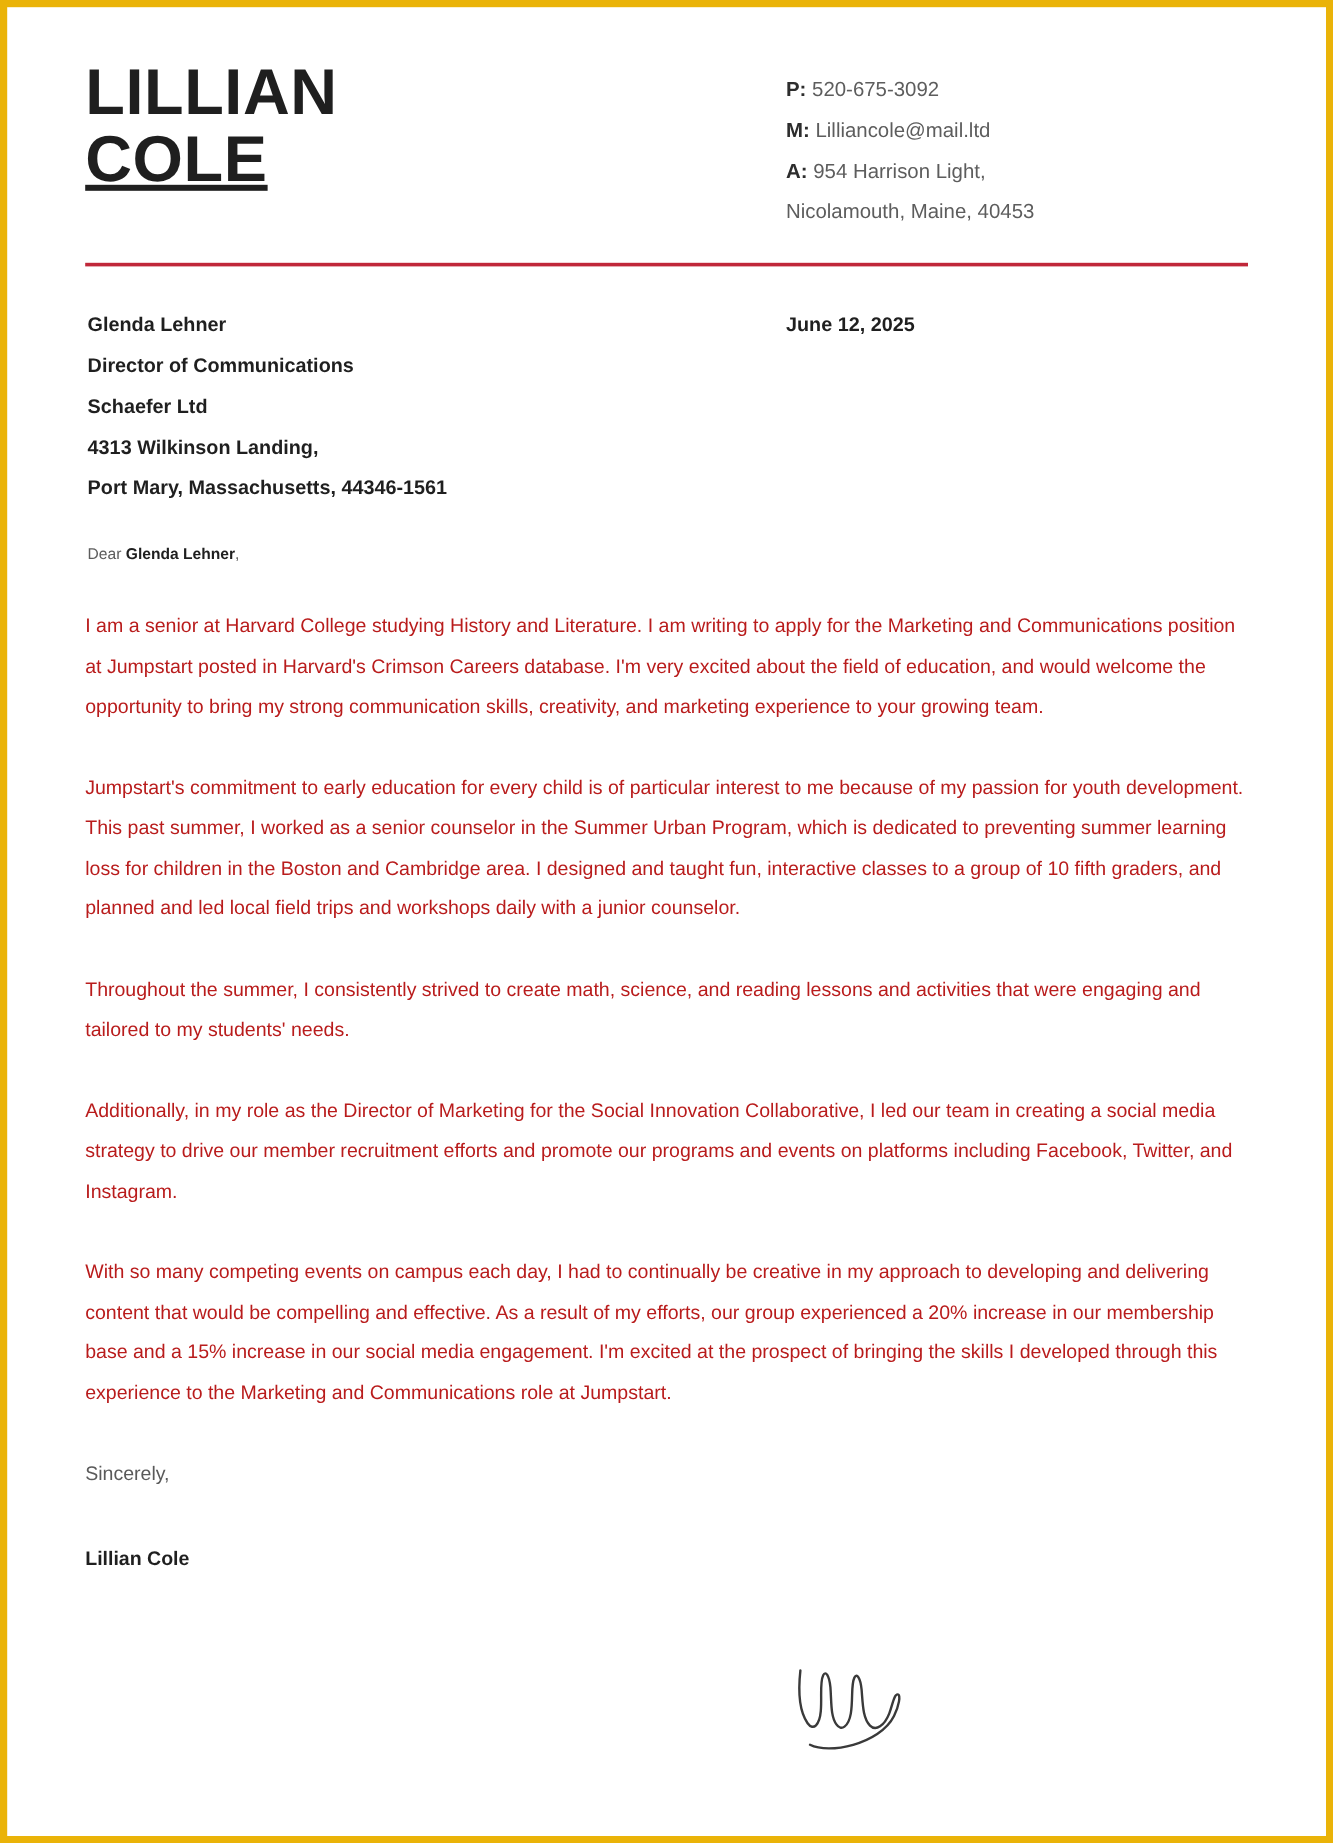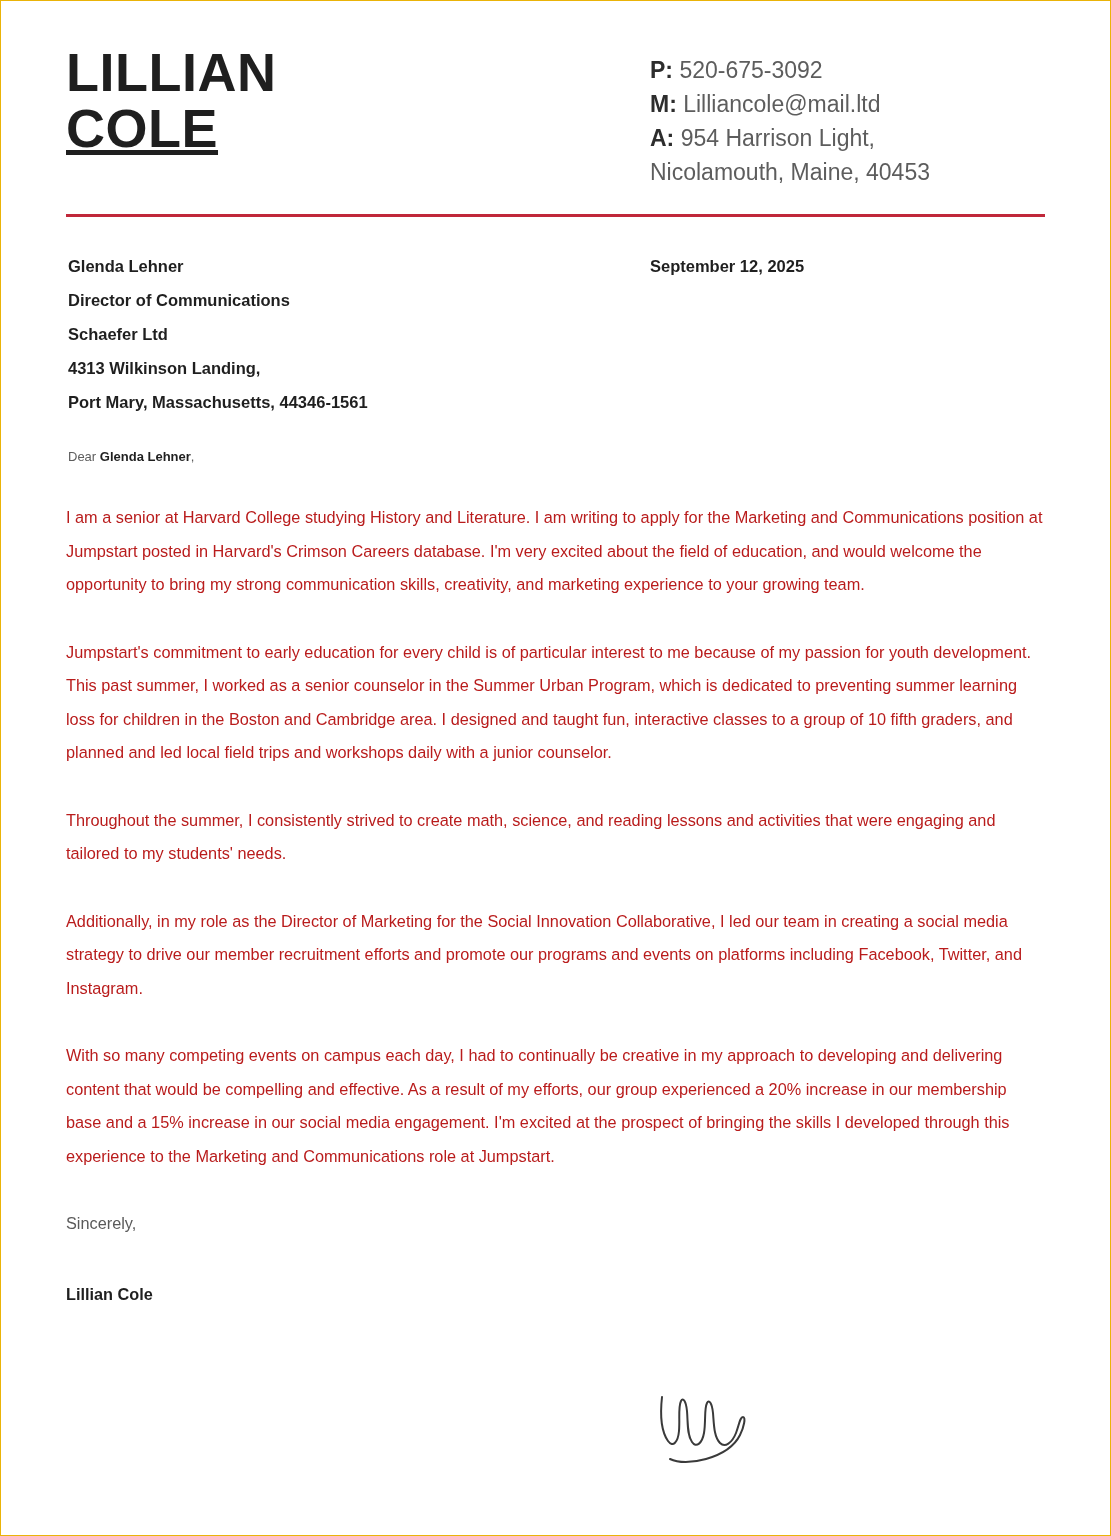--- a/index.html
+++ b/index.html
@@ -13,21 +13,21 @@
     font-family: "Liberation Sans", sans-serif;
     color: #4a4a4a;
     -webkit-font-smoothing: antialiased;
   }
   .page {
     position: relative;
     width: 1111px;
     height: 1536px;
     box-sizing: border-box;
     background: #ffffff;
-    border: 1px solid #eab308;
+    border: 6px solid #eab308;
     overflow: hidden;
   }
   .inner {
     position: absolute;
     left: 65px;
     right: 65px;
     top: 0;
     bottom: 0;
   }
 
@@ -49,21 +49,21 @@
     letter-spacing: 0.5px;
     color: #1f1f1f;
     text-transform: uppercase;
   }
   .name-block .line2 { display: block; text-decoration: underline; }
 
   .contact-block {
     position: absolute;
     left: 584px;
     top: 52px;
-    font-size: 23px;
+    font-size: 17px;
     line-height: 34px;
     color: #5d5d5d;
   }
   .contact-row {
     white-space: nowrap;
   }
   .contact-row .lbl {
     font-weight: 700;
     color: #2d2d2d;
   }
@@ -188,21 +188,21 @@
     </div>
 
     <div class="meta">
       <div class="recipient">
         <div>Glenda Lehner</div>
         <div>Director of Communications</div>
         <div>Schaefer Ltd</div>
         <div>4313 Wilkinson Landing,</div>
         <div>Port Mary, Massachusetts, 44346-1561</div>
       </div>
-      <div class="letter-date">September 12, 2025</div>
+      <div class="letter-date">June 12, 2025</div>
     </div>
 
     <div class="salutation">
       <span>Dear </span><b>Glenda Lehner</b><span>,</span>
     </div>
 
     <div class="body-copy">
       <p>I am a senior at Harvard College studying History and Literature. I am writing to apply for the Marketing and Communications position at Jumpstart posted in Harvard's Crimson Careers database. I'm very excited about the field of education, and would welcome the opportunity to bring my strong communication skills, creativity, and marketing experience to your growing team.</p>
       <p>Jumpstart's commitment to early education for every child is of particular interest to me because of my passion for youth development. This past summer, I worked as a senior counselor in the Summer Urban Program, which is dedicated to preventing summer learning loss for children in the Boston and Cambridge area. I designed and taught fun, interactive classes to a group of 10 fifth graders, and planned and led local field trips and workshops daily with a junior counselor.</p>
       <p>Throughout the summer, I consistently strived to create math, science, and reading lessons and activities that were engaging and tailored to my students' needs.</p>

